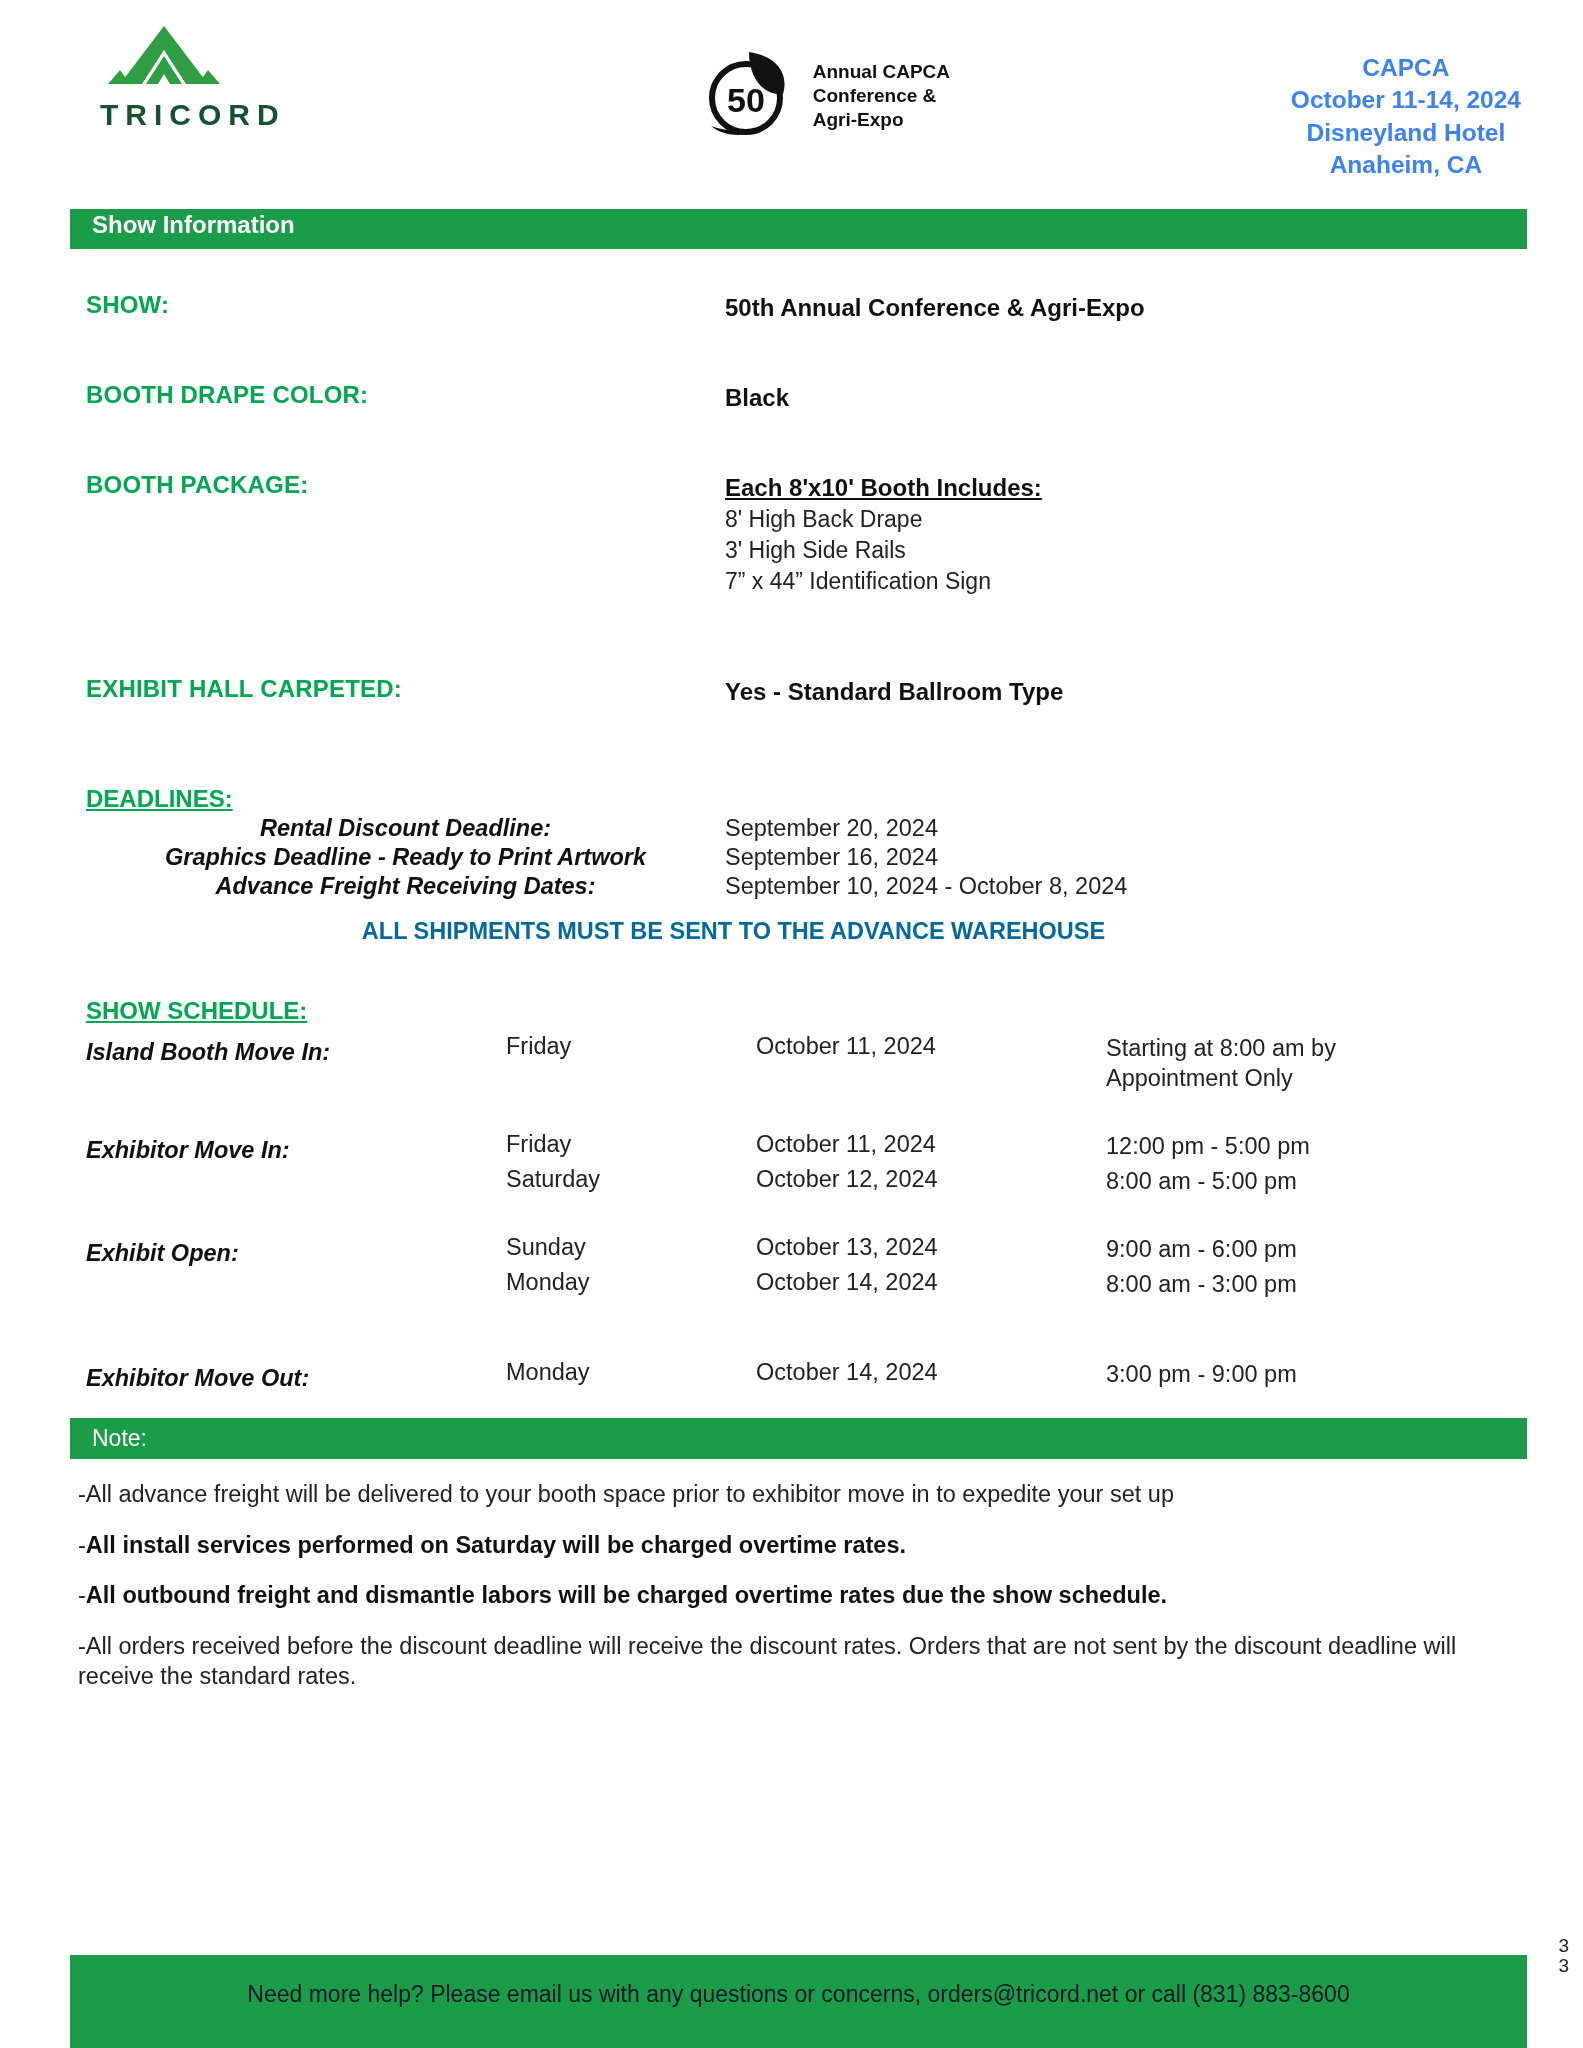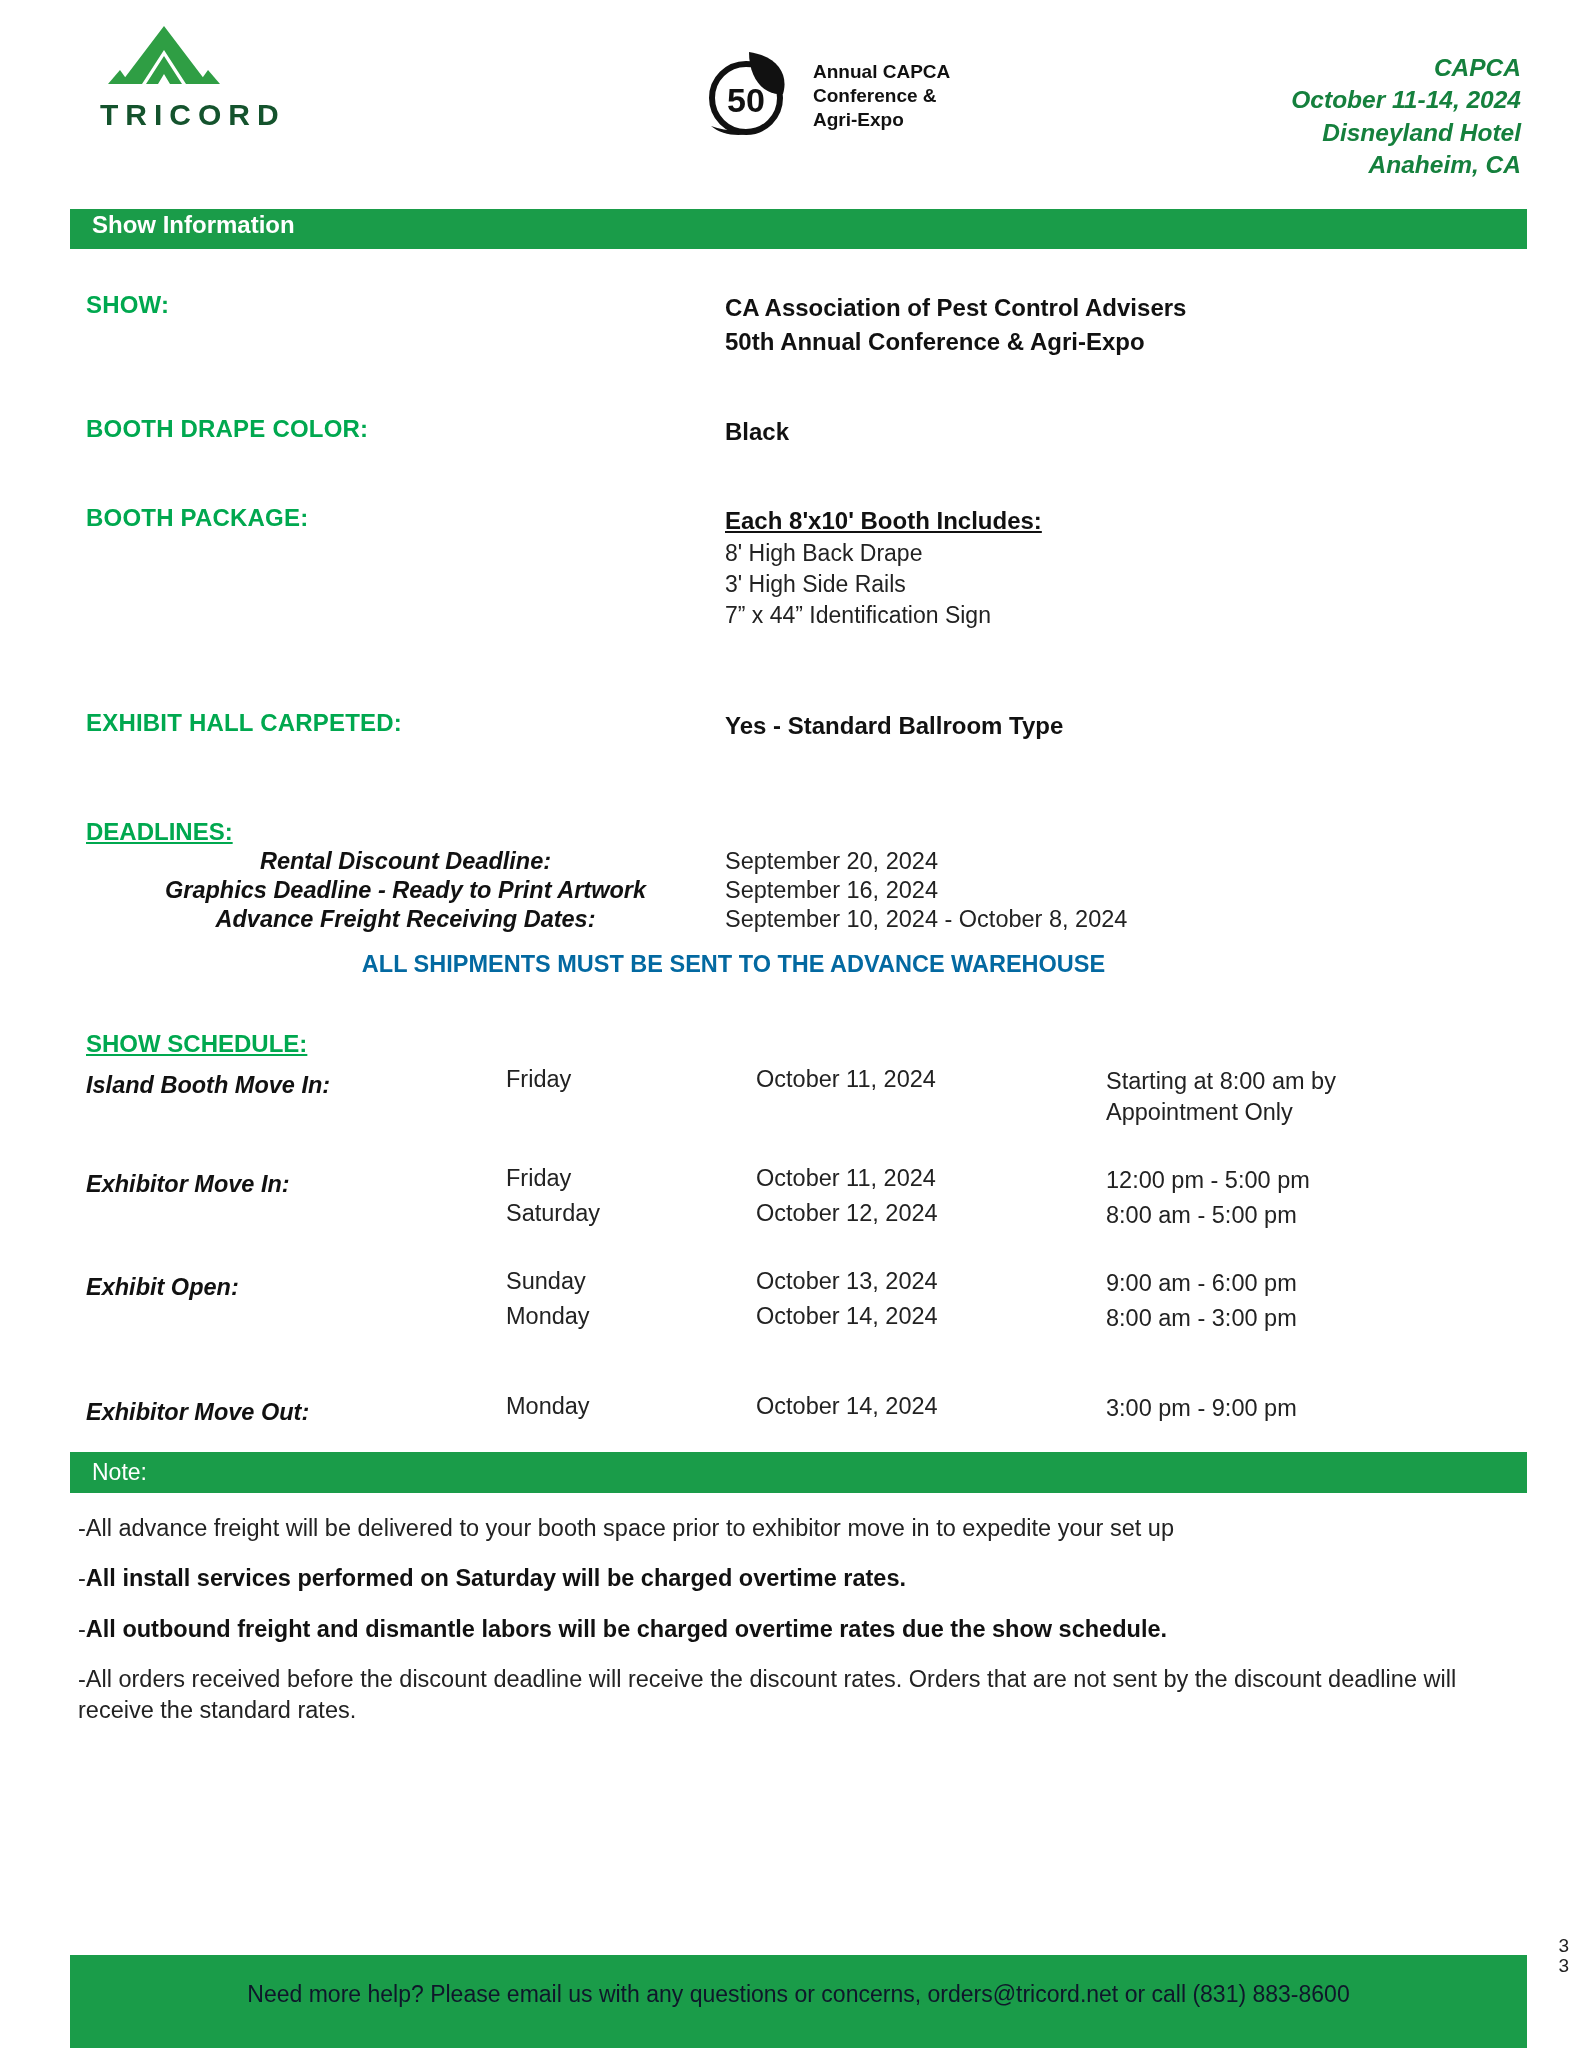--- a/index.html
+++ b/index.html
@@ -52,26 +52,25 @@
     margin-top: 20px;
     margin-left: -50px;
   }
   .center-logo-text {
     font-size: 19px;
     font-weight: bold;
     line-height: 1.26;
     color: #111;
   }
   .event-info {
-    text-align: right;
-    font-style: italic;
+    text-align: center;
     font-weight: bold;
     font-size: 24.5px;
     line-height: 1.32;
-    color: #15803d;
+    color: #3b82f6;
     padding-top: 26px;
     padding-right: 6px;
   }
 
   
   .bar {
     background: #1a9c49;
     color: #ffffff;
     font-size: 24px;
     font-weight: bold;
@@ -293,21 +292,20 @@
     <div class="bar">Show Information</div>
   </div>
 
   <div class="content">
 
     <div class="row mt-show">
       <div class="label-col">
         <span class="lbl-green">SHOW:</span>
       </div>
       <div>
-        <div class="val-bold">CA Association of Pest Control Advisers</div>
         <div class="val-bold">50th Annual Conference &amp; Agri-Expo</div>
       </div>
     </div>
 
     <div class="row mt-drape">
       <div class="label-col">
         <span class="lbl-green">BOOTH DRAPE COLOR:</span>
       </div>
       <div class="val-bold">Black</div>
     </div>

